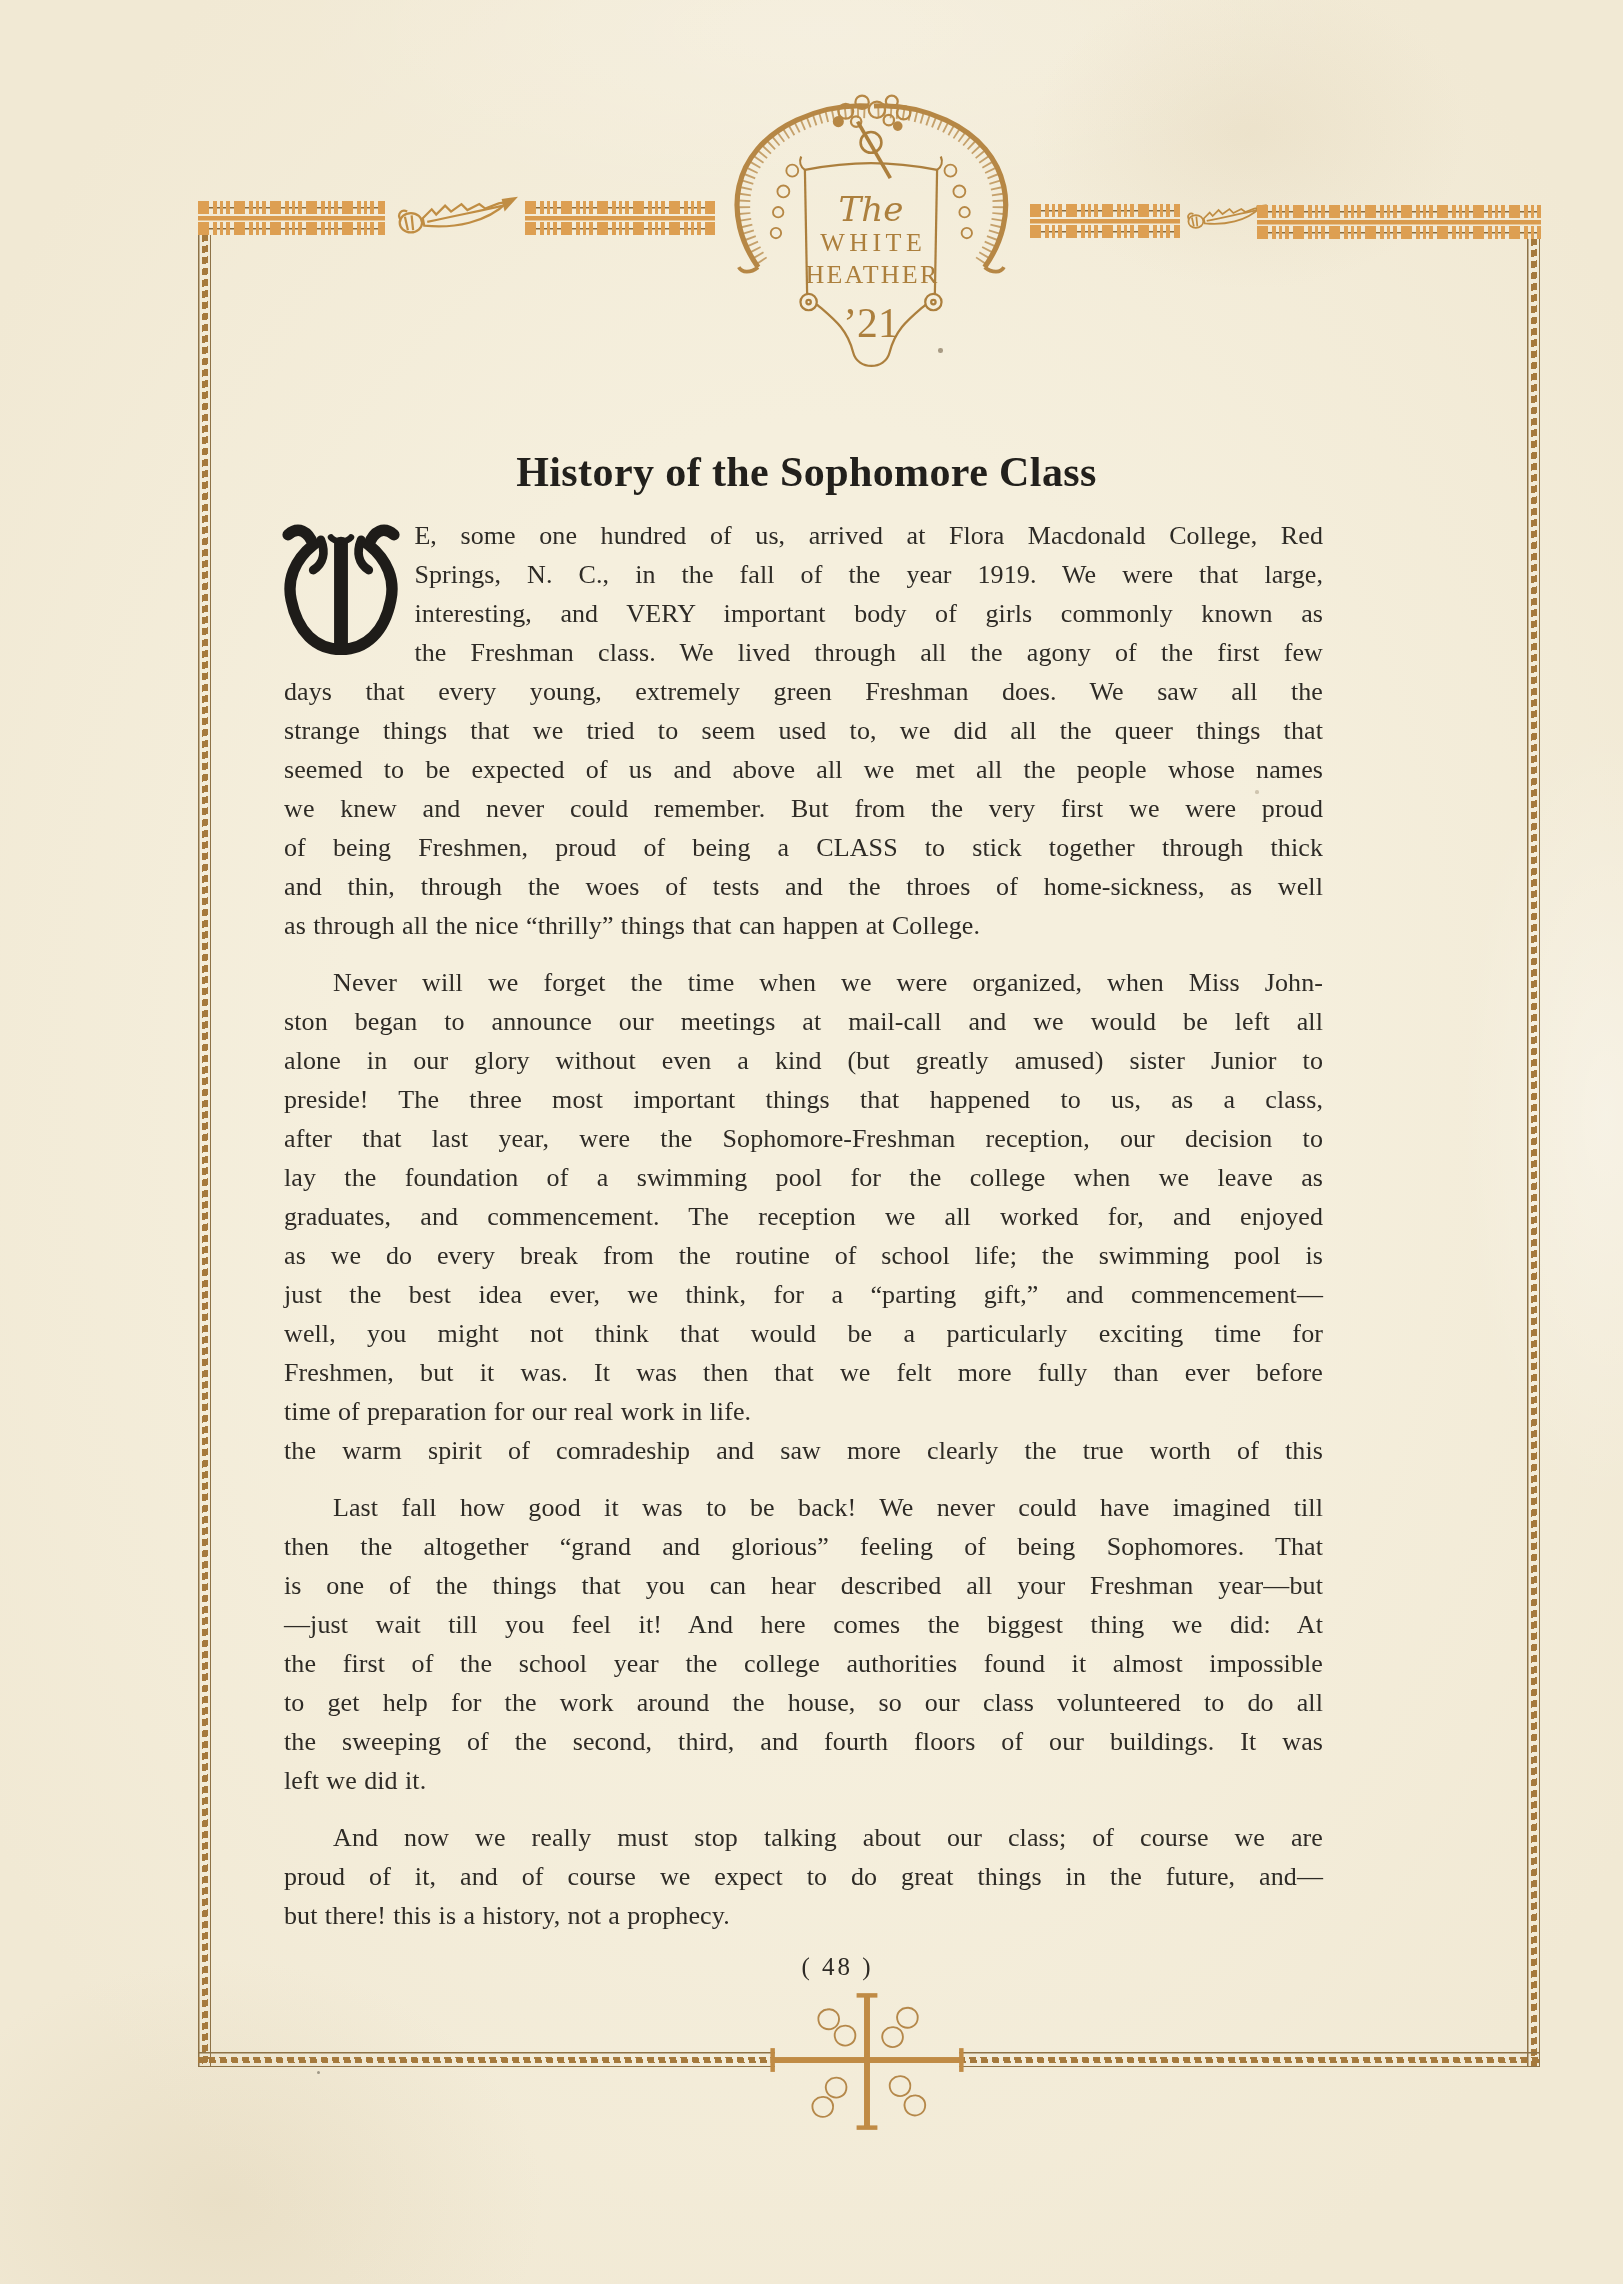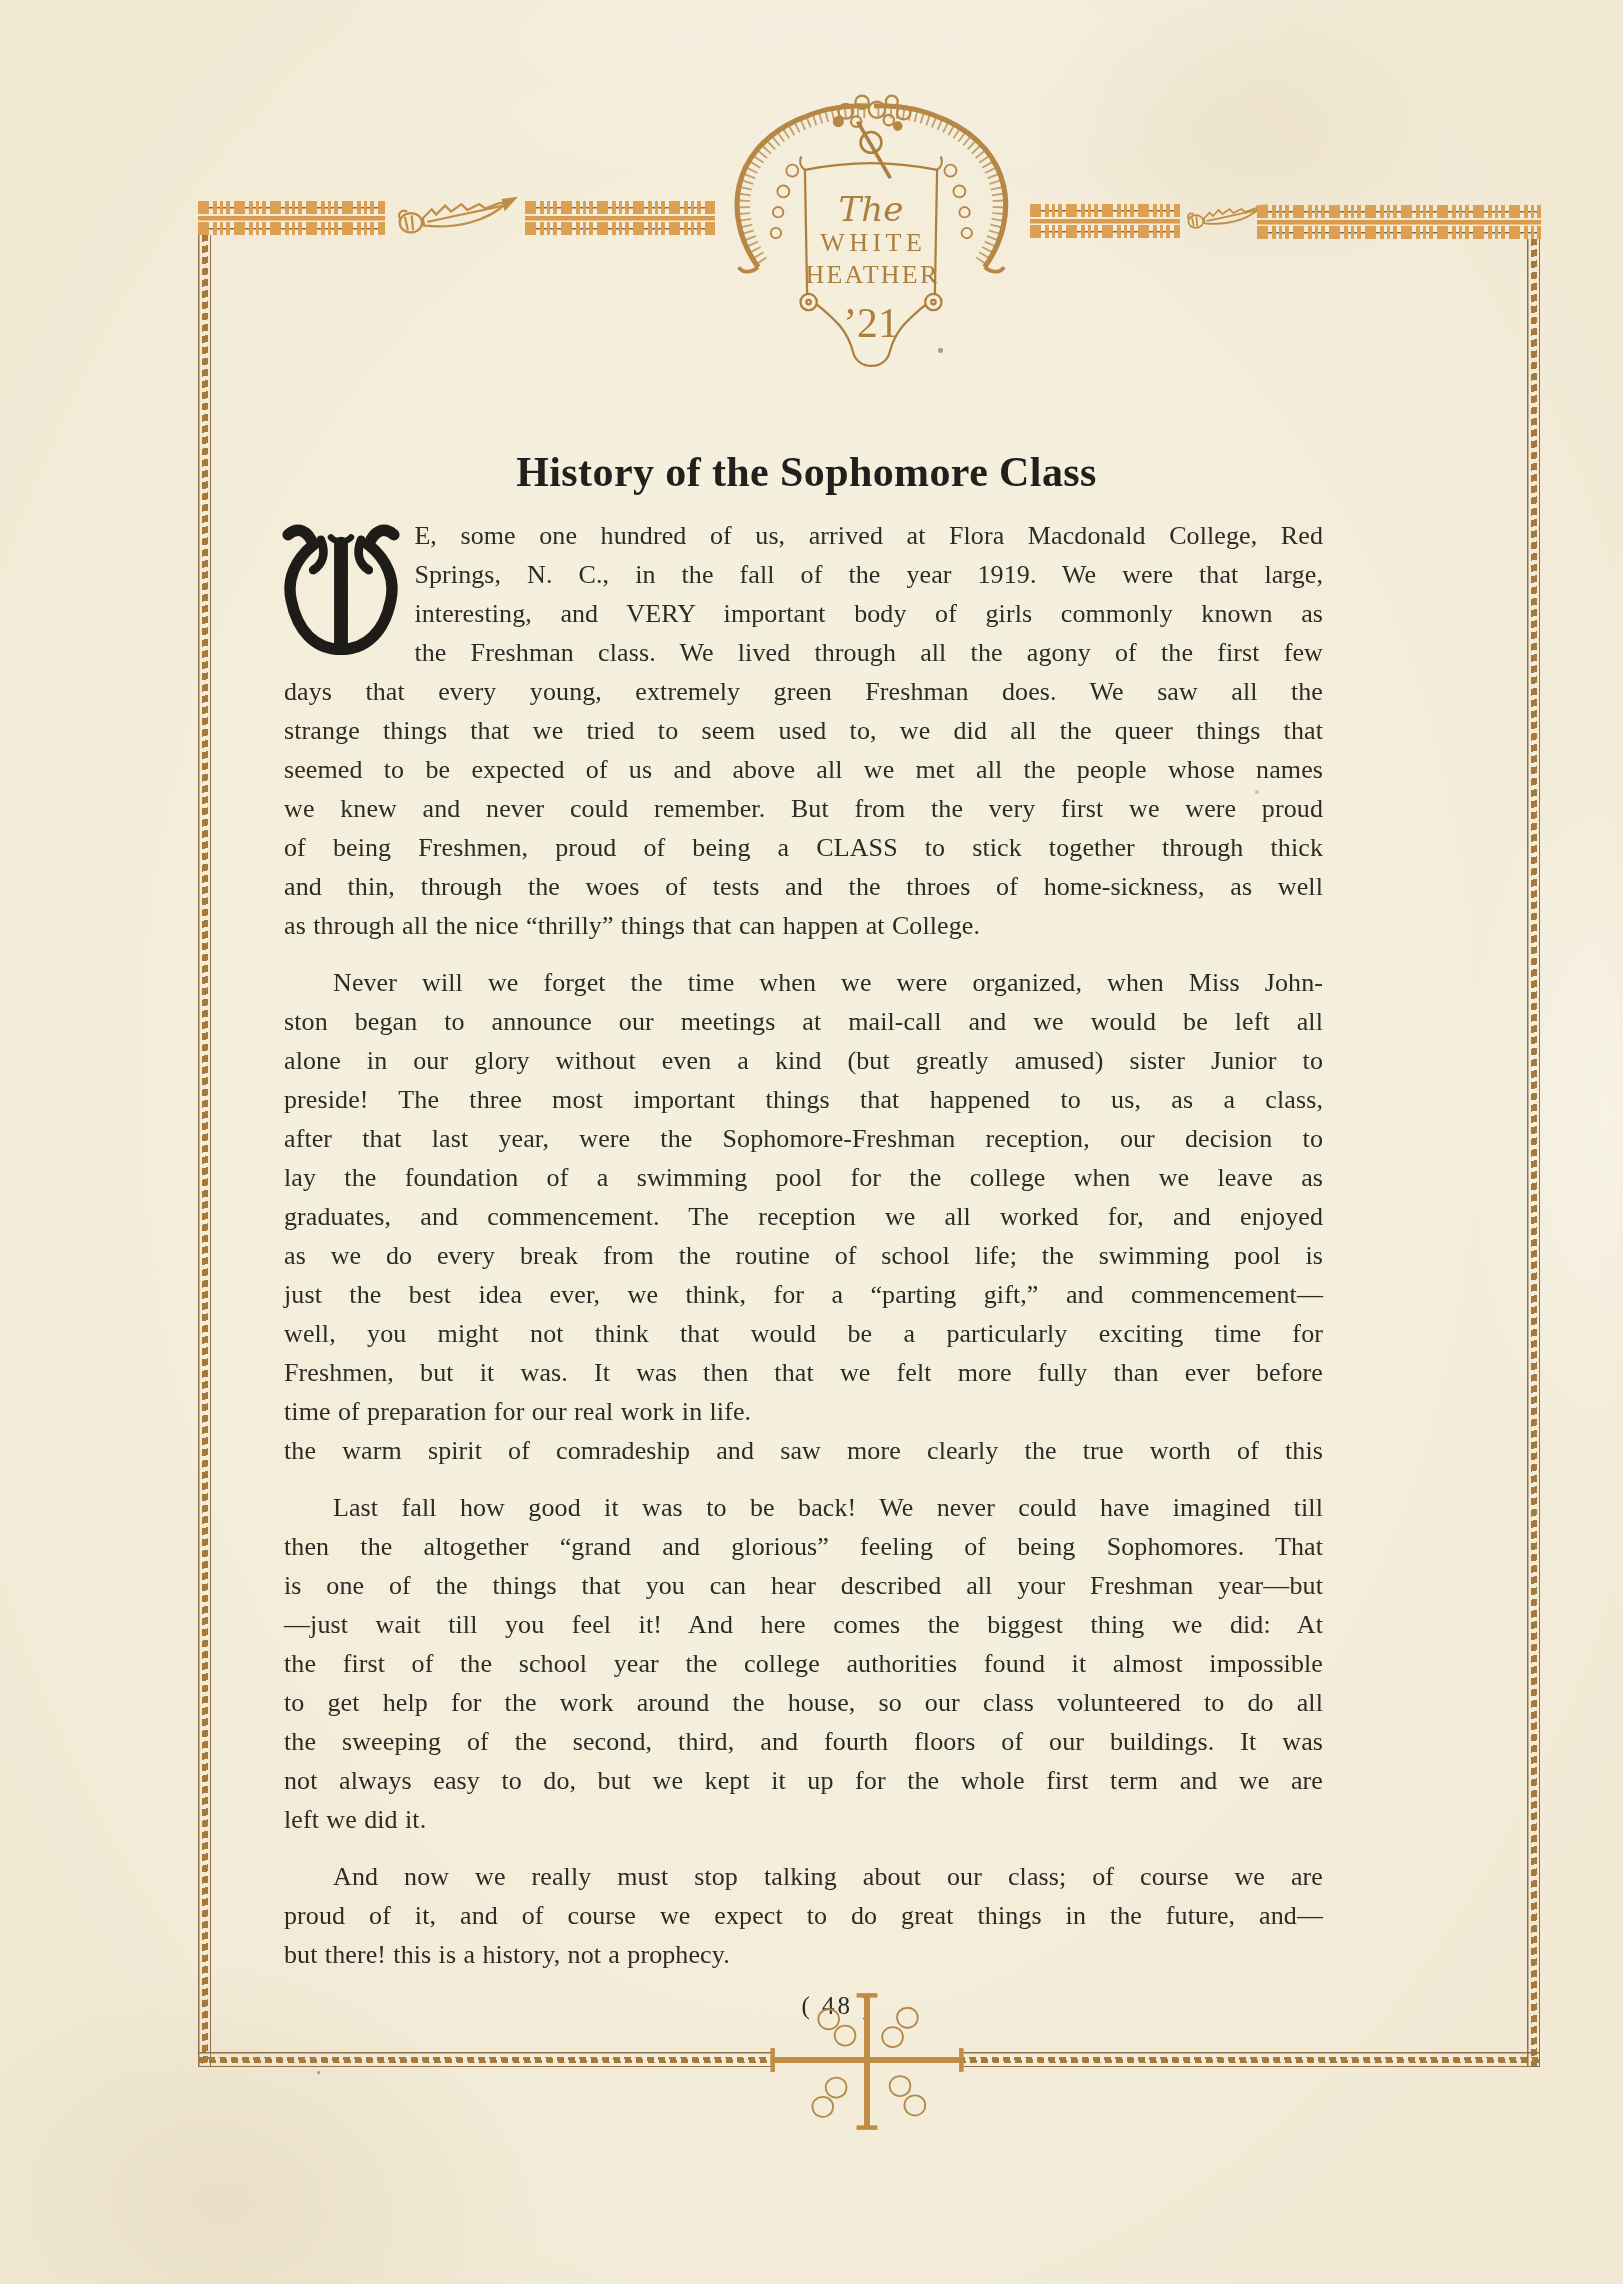--- a/index.html
+++ b/index.html
@@ -193,21 +193,20 @@
           <div class="line">the warm spirit of comradeship and saw more clearly the true worth of this</div>
         </div>
         <div class="para indented">
           <div class="line">Last fall how good it was to be back!  We never could have imagined till</div>
           <div class="line">then the altogether “grand and glorious” feeling of being Sophomores.  That</div>
           <div class="line">is one of the things that you can hear described all your Freshman year—but</div>
           <div class="line">—just wait till you feel it!  And here comes the biggest thing we did:  At</div>
           <div class="line">the first of the school year the college authorities found it almost impossible</div>
           <div class="line">to get help for the work around the house, so our class volunteered to do all</div>
           <div class="line">the sweeping of the second, third, and fourth floors of our buildings.  It was</div>
-          <div class="line">not always easy to do, but we kept it up for the whole first term and we are</div>
           <div class="line last">left we did it.</div>
         </div>
         <div class="para indented">
           <div class="line">And now we really must stop talking about our class; of course we are</div>
           <div class="line">proud of it, and of course we expect to do great things in the future, and—</div>
           <div class="line last">but there! this is a history, not a prophecy.</div>
         </div>
       </div>
     <div class="pagenum">( 48 )</div>
   </div>

